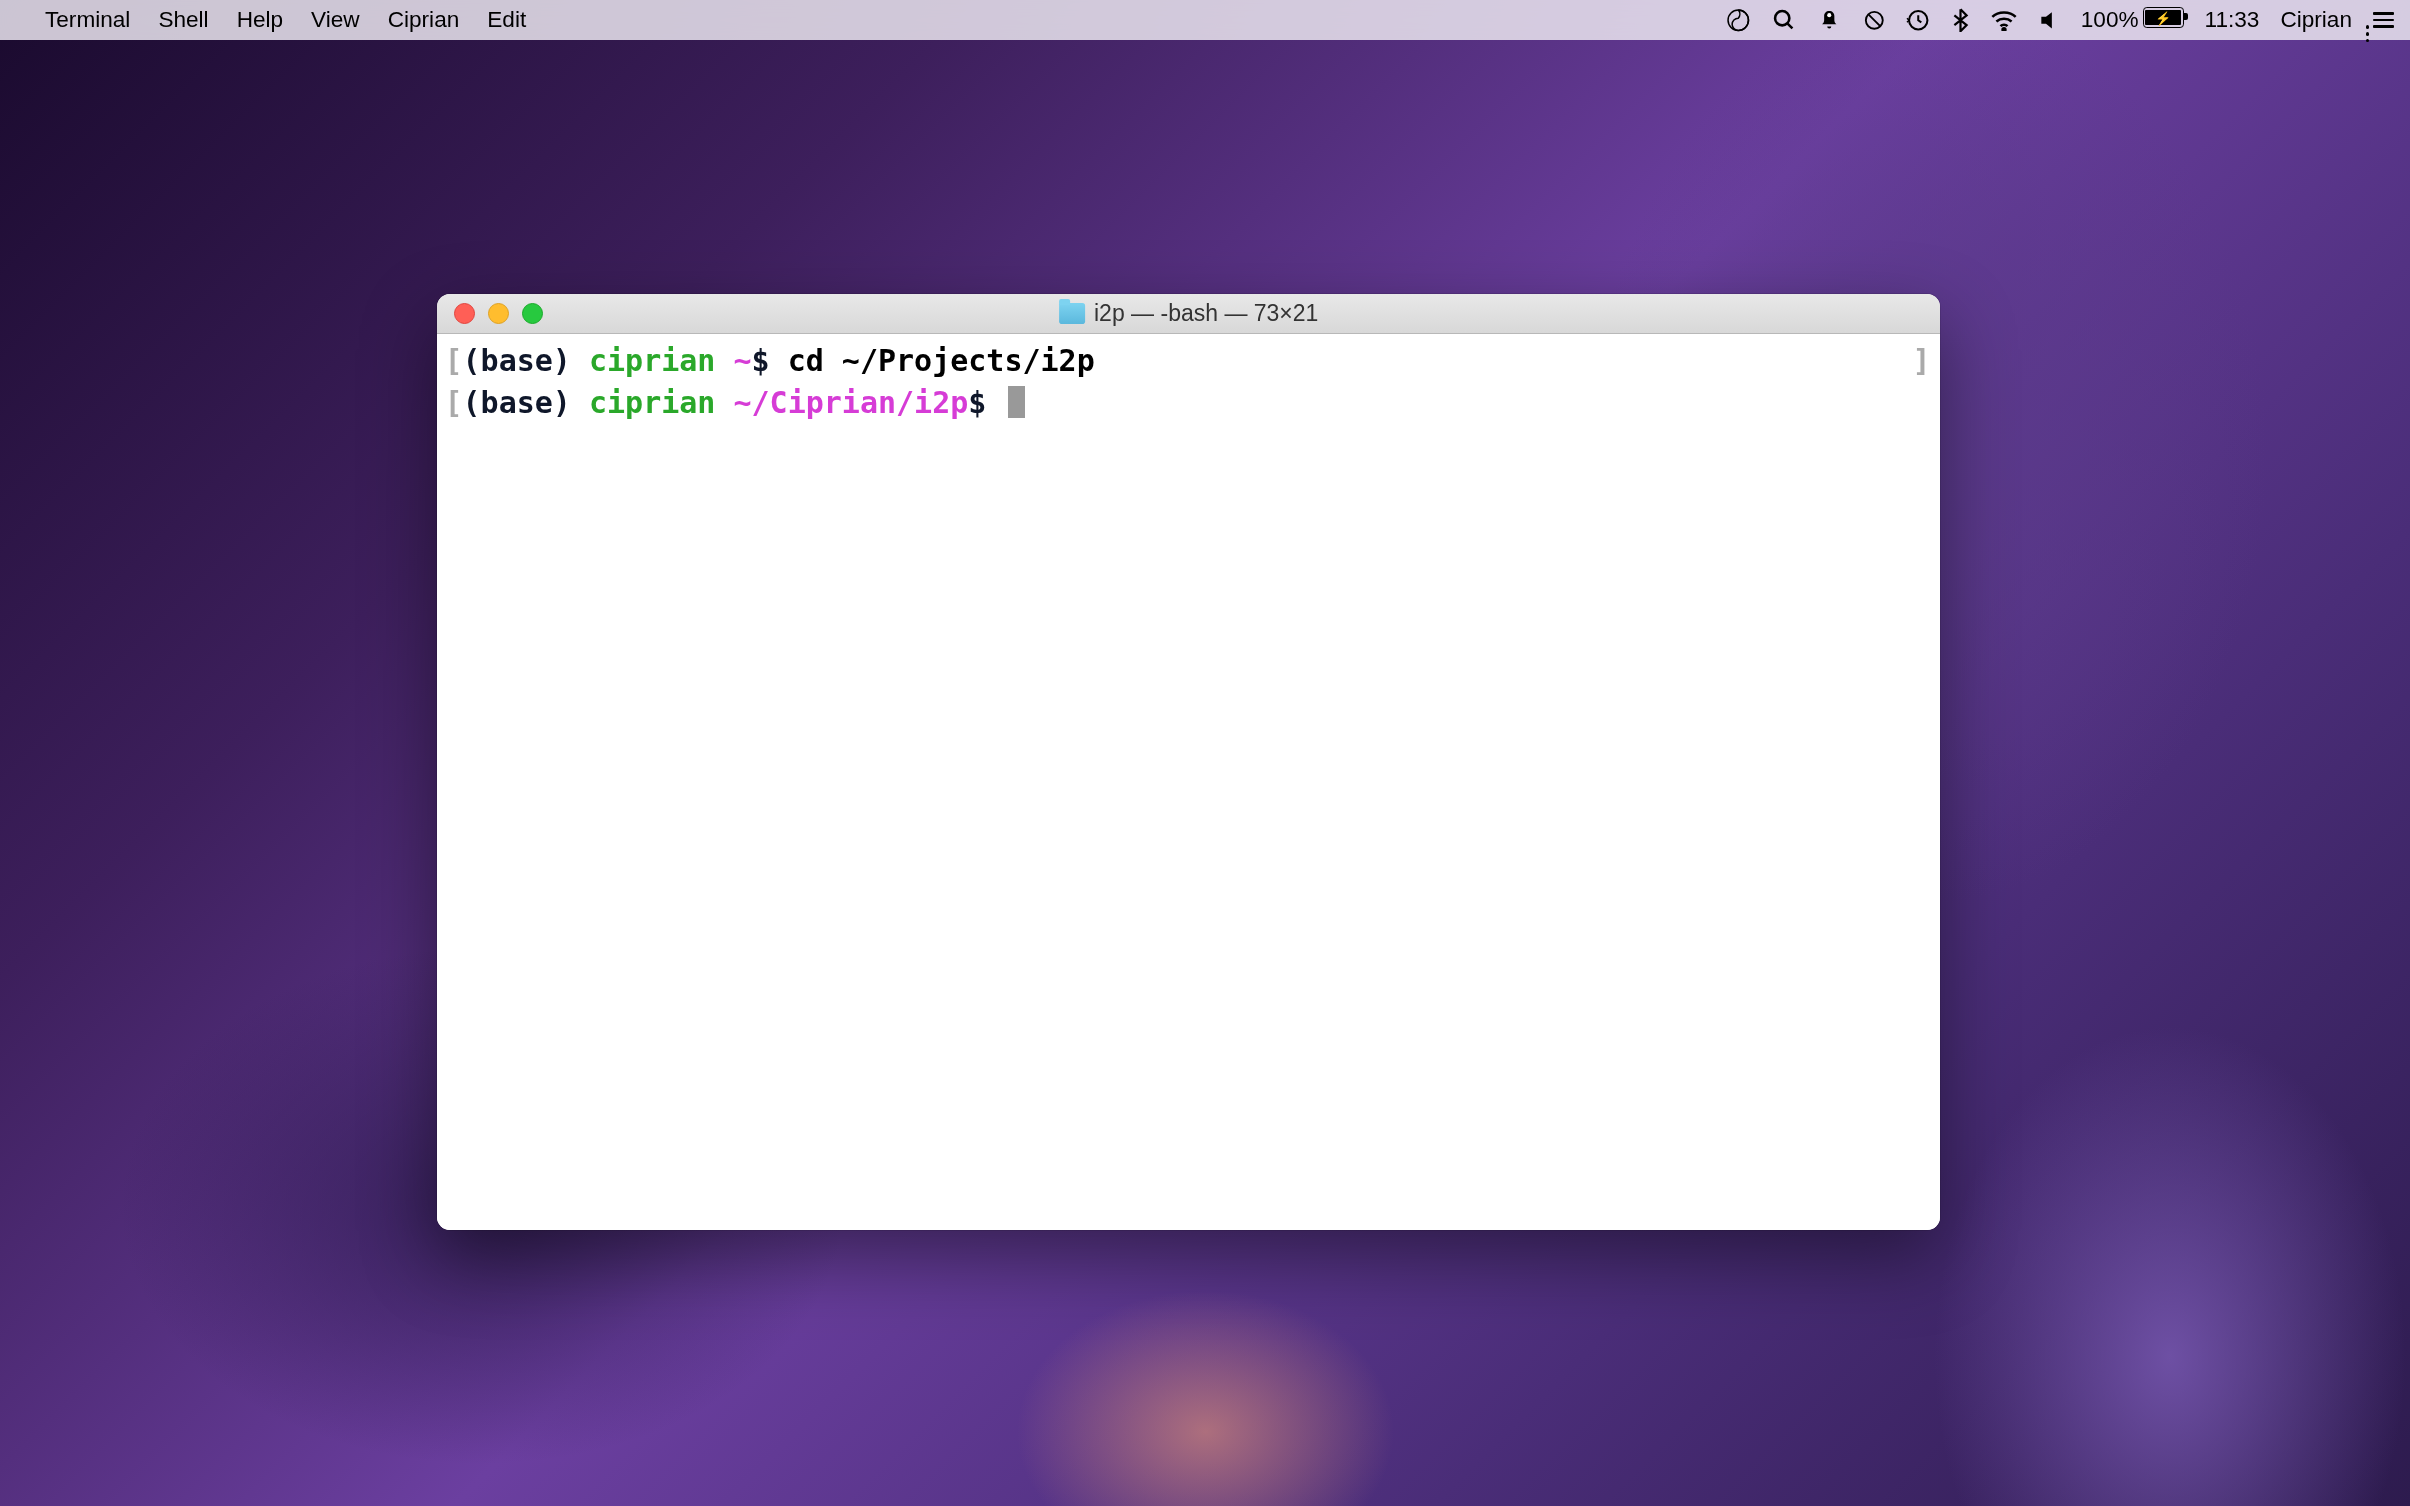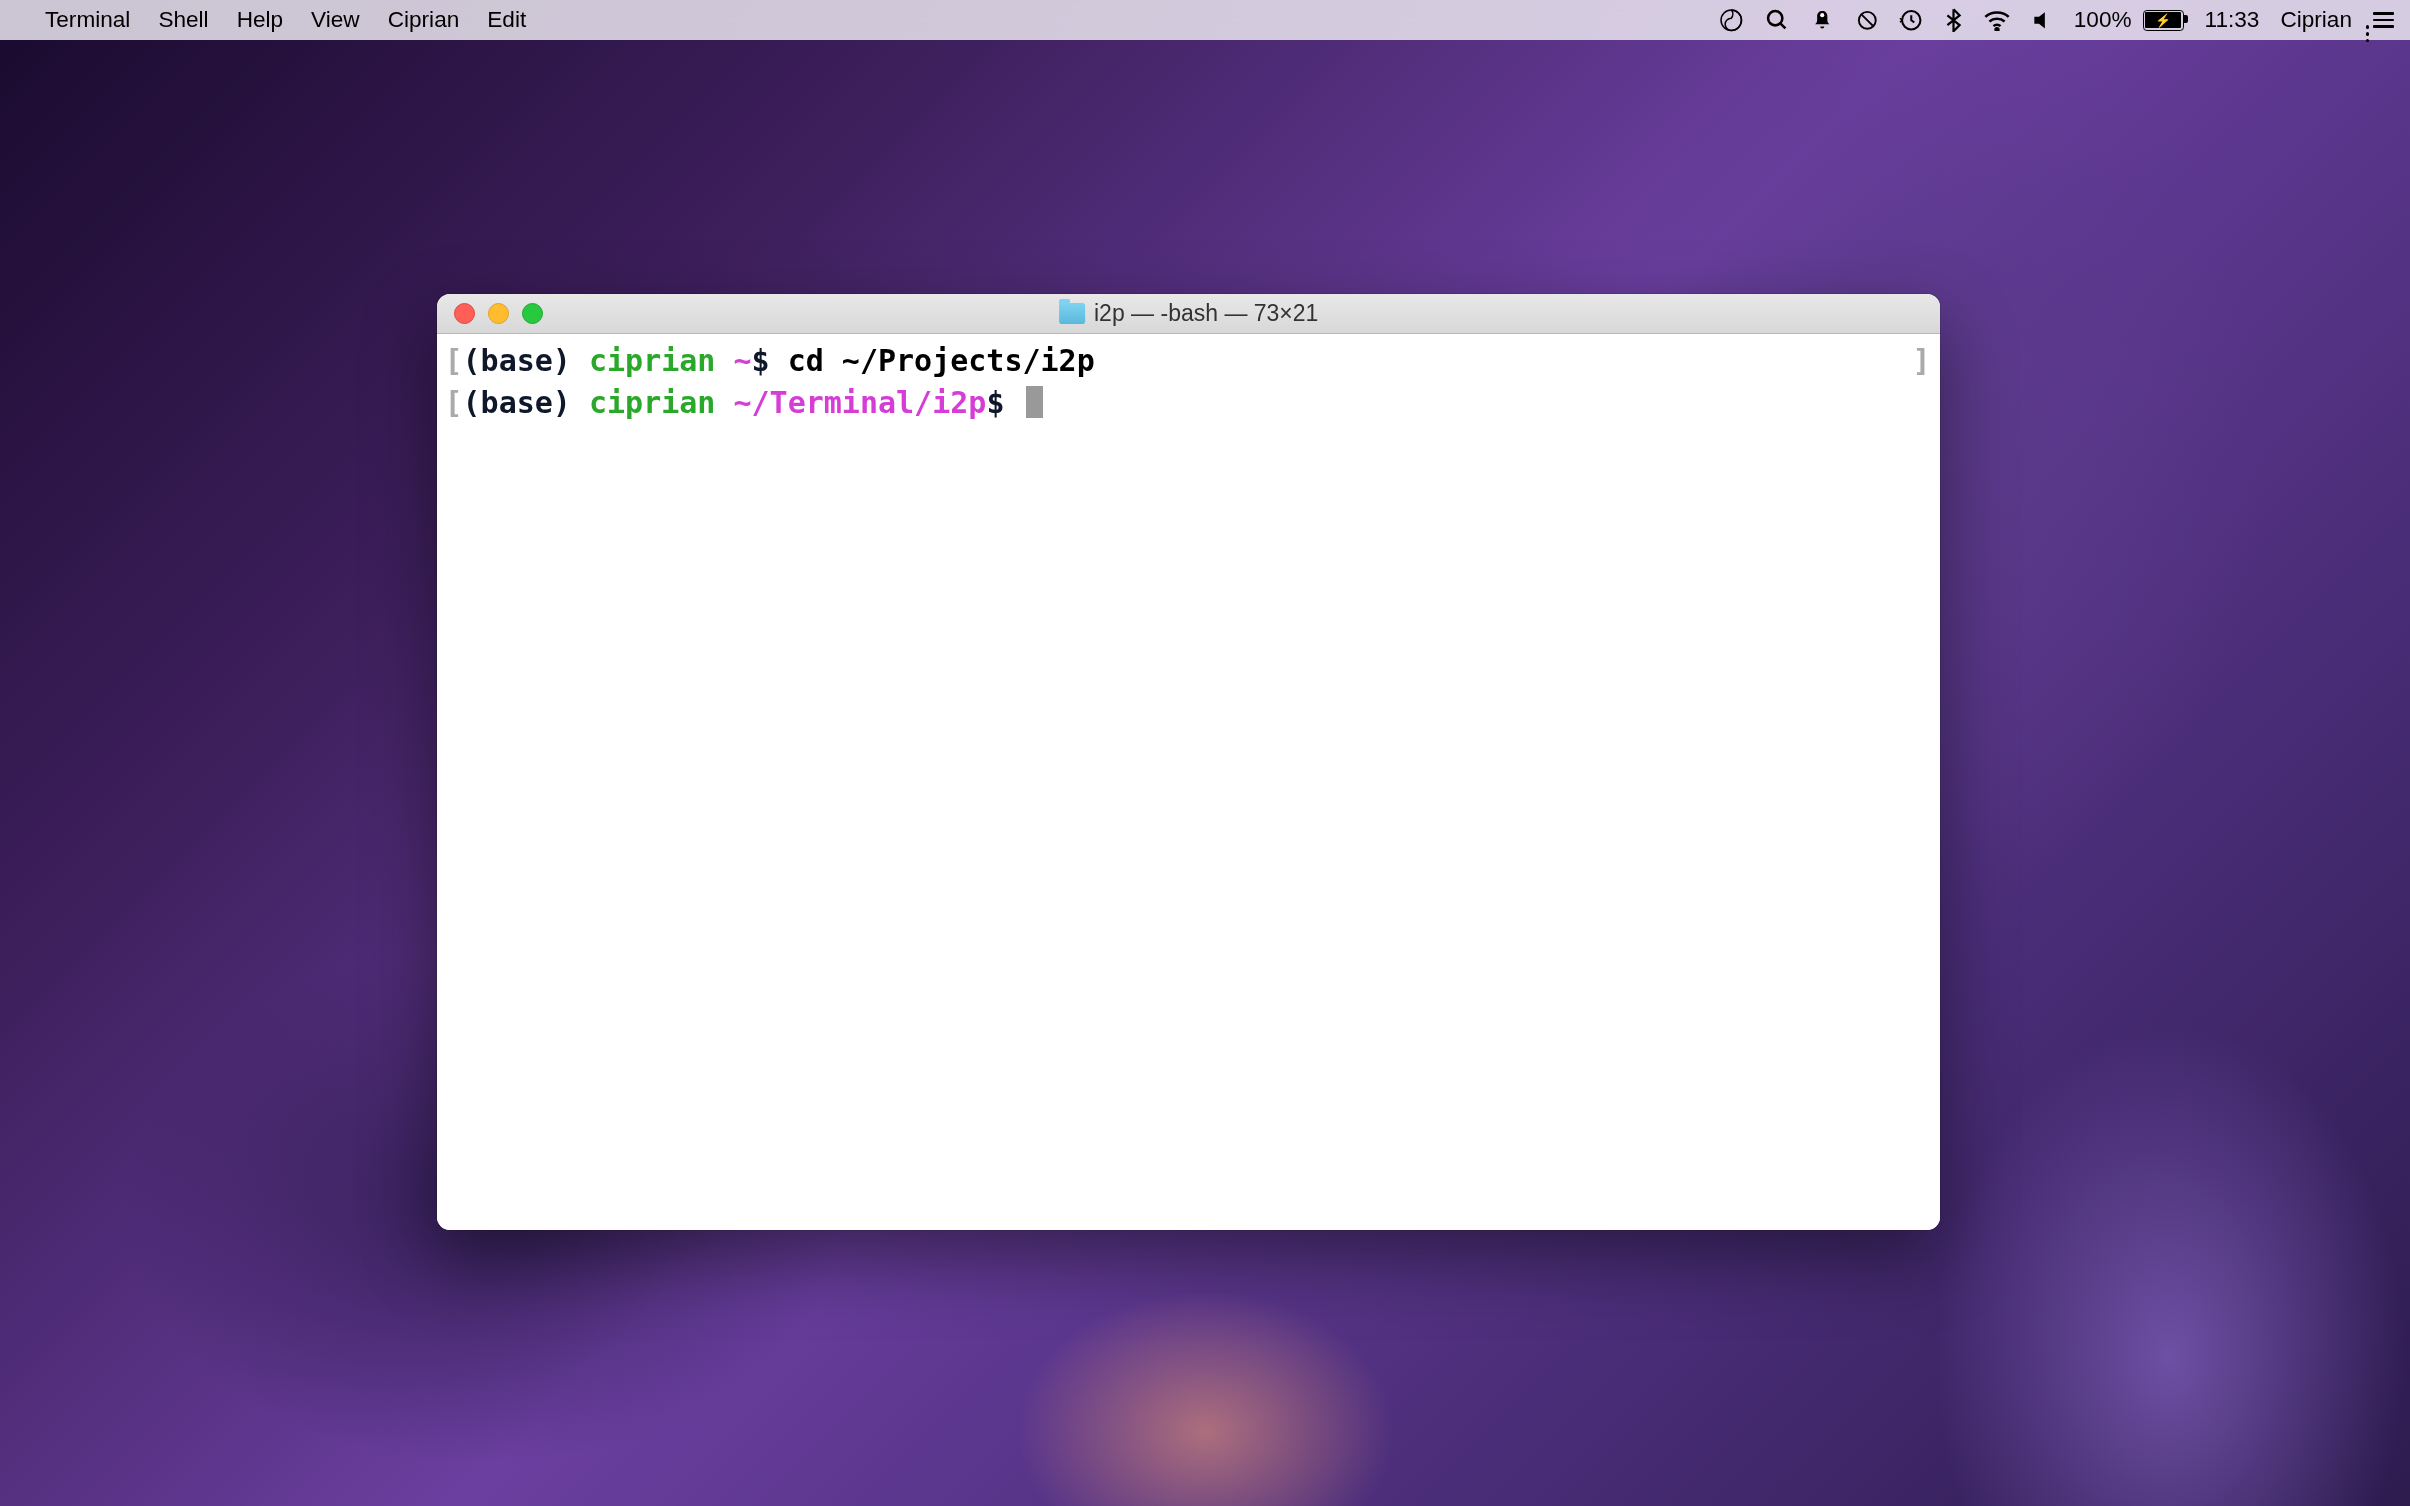--- a/index.html
+++ b/index.html
@@ -76,22 +76,22 @@
     }
 
     .status-icon {
       display: inline-flex;
       align-items: center;
       justify-content: center;
     }
 
     .battery-group {
       display: flex;
-      align-items: center;
-      gap: 11px;
+      align-items: flex-start;
+      gap: 4px;
     }
 
     
     .terminal-window {
       position: absolute;
       top: 294px;
       left: 437px;
       width: 1503px;
       height: 936px;
       background: #f6f6f6;
@@ -344,16 +344,16 @@
       <div class="traffic-light traffic-maximize"></div>
     </div>
     <div class="window-title">
       <span class="folder-icon"></span>
       <span>i2p — -bash — 73×21</span>
     </div>
   </div>
   <div class="terminal-body">
     <span class="end-bracket">]</span>
     <div class="term-line"><span class="term-bracket">[</span><span class="term-base">(base) </span><span class="term-user">ciprian</span><span class="term-path"> ~</span><span class="term-base">$</span><span class="term-cmd"> cd ~/Projects/i2p</span></div>
-    <div class="term-line"><span class="term-bracket">[</span><span class="term-base">(base) </span><span class="term-user">ciprian</span><span class="term-path"> ~/Terminal/i2p</span><span class="term-base">$</span><span class="term-cmd"> </span><span class="cursor-block"></span></div>
+    <div class="term-line"><span class="term-bracket">[</span><span class="term-base">(base) </span><span class="term-user">ciprian</span><span class="term-path"> ~/Ciprian/i2p</span><span class="term-base">$</span><span class="term-cmd"> </span><span class="cursor-block"></span></div>
   </div>
 </div>
 
 
 </body></html>

